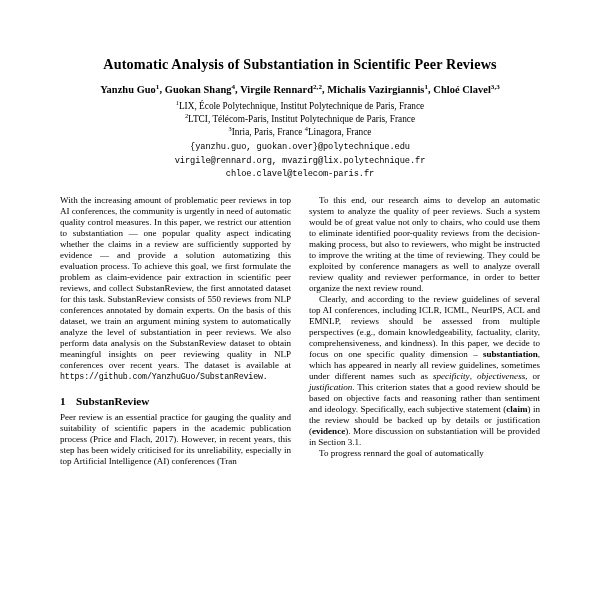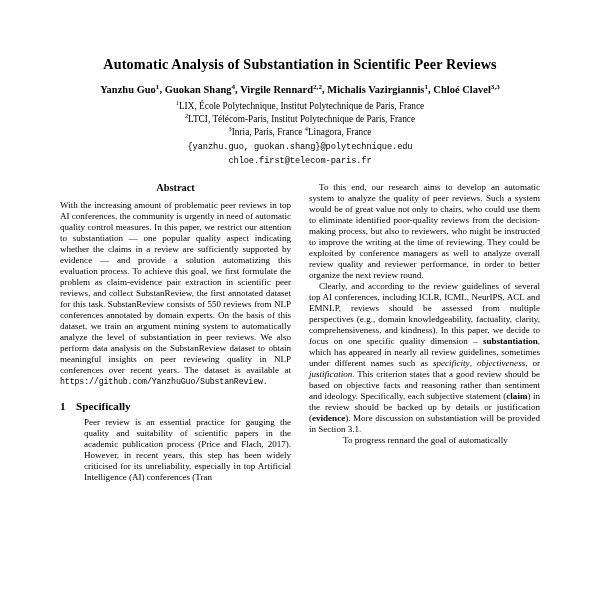--- a/index.html
+++ b/index.html
@@ -115,53 +115,52 @@
     font-size: 11.2px;
     font-weight: bold;
   }
   .section-head .num {
     display: inline-block;
     width: 16px;
   }
 
   .clip-last {
     overflow: hidden;
-    margin-left: 24px;
   }
 </style>
 </head>
 <body>
 
 <div class="page">
   <div class="content">
 
     <h1 class="title">Automatic Analysis of Substantiation in Scientific Peer Reviews</h1>
 
     <p class="authors">Yanzhu Guo<sup>1</sup>, Guokan Shang<sup>4</sup>, Virgile Rennard<sup>2,2</sup>, Michalis Vazirgiannis<sup>1</sup>, Chloé Clavel<sup>3,3</sup></p>
 
     <div class="affils">
       <p class="affil"><sup>1</sup>LIX, École Polytechnique, Institut Polytechnique de Paris, France</p>
       <p class="affil"><sup>2</sup>LTCI, Télécom-Paris, Institut Polytechnique de Paris, France</p>
       <p class="affil"><sup>3</sup>Inria, Paris, France <sup>4</sup>Linagora, France</p>
     </div>
 
     <div class="emails-block">
-      <p class="emails">{yanzhu.guo, guokan.shang}@polytechnique.edu</p>
-      <p class="emails">chloe.first@telecom-paris.fr</p>
+      <p class="emails">{yanzhu.guo, guokan.over}@polytechnique.edu</p>
+      <p class="emails">virgile@rennard.org, mvazirg@lix.polytechnique.fr</p>
+      <p class="emails">chloe.clavel@telecom-paris.fr</p>
     </div>
 
     <div class="columns">
 
       <div class="col">
 
-        <h2 class="abstract-head">Abstract</h2>
 
         <p class="body-text"><span>With the increasing amount of problematic peer reviews in top AI conferences, the community is urgently in need of automatic quality control measures. In this paper, we restrict our attention to substantiation — one popular quality aspect indicating whether the claims in a review are sufficiently supported by evidence — and provide a solution automatizing this evaluation process. To achieve this goal, we first formulate the problem as claim-evidence pair extraction in scientific peer reviews, and collect SubstanReview, the first annotated dataset for this task. SubstanReview consists of 550 reviews from NLP conferences annotated by domain experts. On the basis of this dataset, we train an argument mining system to automatically analyze the level of substantiation in peer reviews. We also perform data analysis on the SubstanReview dataset to obtain meaningful insights on peer reviewing quality in NLP conferences over recent years. The dataset is available at </span><span class="mono">https:</span><span class="mono">//github.com/YanzhuGuo/SubstanReview.</span></p>
 
-        <h2 class="section-head"><span class="num">1</span><span>Specifically</span></h2>
+        <h2 class="section-head"><span class="num">1</span><span>SubstanReview</span></h2>
 
         <div class="clip-last">
           <p class="body-text">Peer review is an essential practice for gauging the quality and suitability of scientific papers in the academic publication process (Price and Flach, 2017). However, in recent years, this step has been widely criticised for its unreliability, especially in top Artificial Intelligence (AI) conferences (Tran</p>
         </div>
 
       </div>
 
       <div class="col">
 
         <p class="body-text indent">To this end, our research aims to develop an automatic system to analyze the quality of peer reviews. Such a system would be of great value not only to chairs, who could use them to eliminate identified poor-quality reviews from the decision-making process, but also to reviewers, who might be instructed to improve the writing at the time of reviewing. They could be exploited by conference managers as well to analyze overall review quality and reviewer performance, in order to better organize the next review round.</p>

